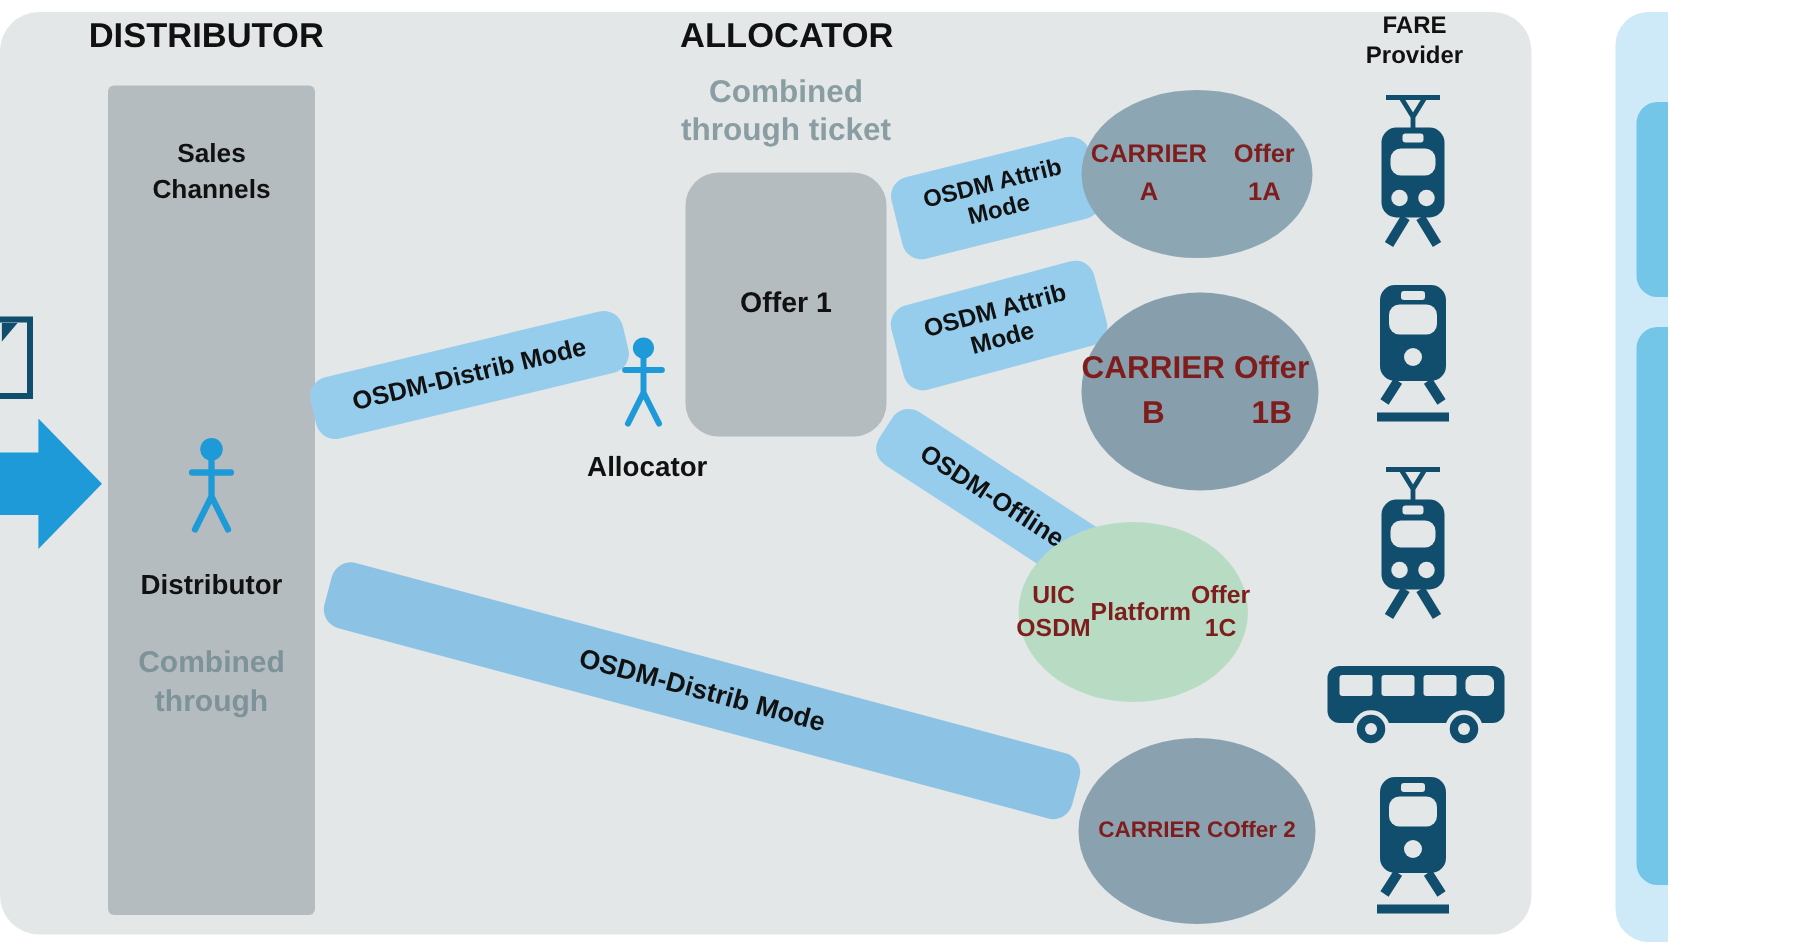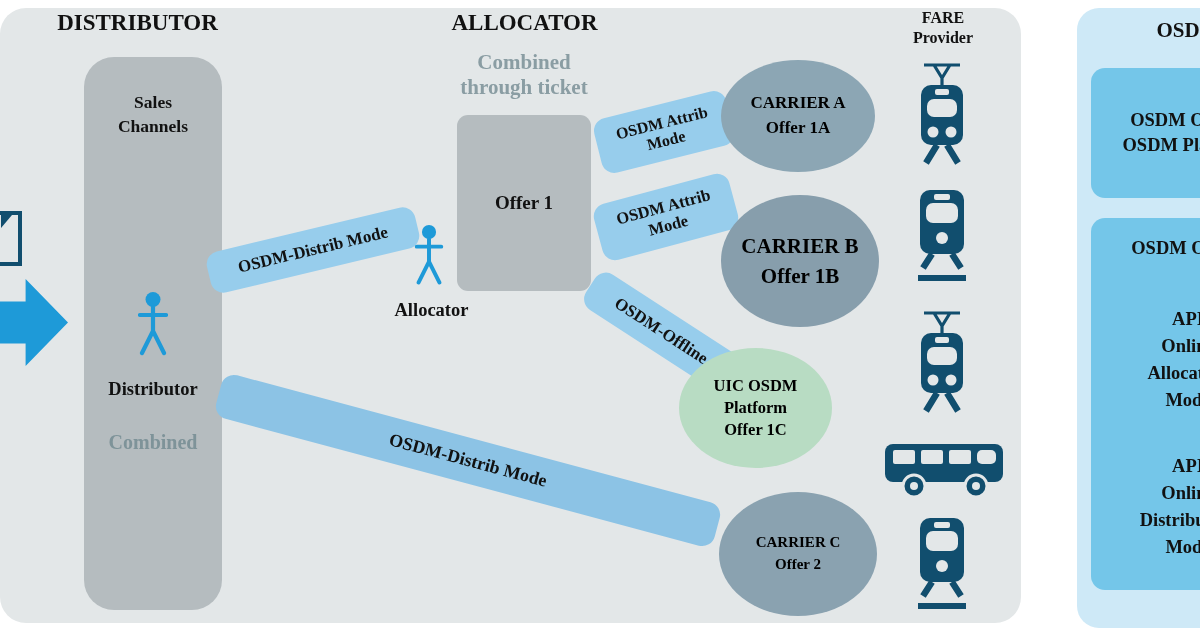--- a/index.html
+++ b/index.html
@@ -1,32 +1,32 @@
 <!DOCTYPE html>
 <html><head>
 <meta charset="utf-8">
 <style>
   html,body{margin:0;padding:0;background:#ffffff;}
-  .stage{position:relative;width:1200px;height:630px;background:#ffffff;overflow:hidden;
-         font-family:Liberation Serif, serif;color:#111;}
+  .stage{position:relative;width:1112px;height:630px;background:#ffffff;overflow:hidden;
+         font-family:Liberation Sans, sans-serif;color:#111;}
   .abs{position:absolute;}
   .bold{font-weight:bold;}
   .center{text-align:center;}
 
   
   #panel-main{left:0;top:8px;width:1021px;height:615px;background:#e3e7e8;border-radius:26px;}
 
   
   #h-distributor{left:30px;top:10px;width:215px;font-size:23px;}
   #h-allocator{left:432px;top:10px;width:185px;font-size:23px;}
   #note-mid{left:418px;top:50px;width:212px;font-size:21px;color:#8a9da3;line-height:1.18;}
   #h-fare{left:880px;top:8px;width:126px;font-size:16px;line-height:1.22;}
 
   
-  #box-sales{left:84px;top:57px;width:138px;height:553px;background:#b5bcbf;border-radius:30px;}
+  #box-sales{left:72px;top:57px;width:138px;height:553px;background:#b5bcbf;border-radius:4px;}
   #sales-label{left:0;top:34px;width:100%;font-size:17.5px;line-height:1.35;}
   #fig-distributor{left:54px;top:234px;width:30px;height:70px;}
   #label-distributor{left:0;top:322px;width:100%;font-size:18.5px;}
   #note-left{left:0;top:372px;width:100%;font-size:20px;color:#7e9399;line-height:1.3;}
 
   
   #icon-corner{left:-34px;top:211px;width:48px;height:47px;border:4px solid #114e6e;background:transparent;}
   #icon-corner-tri{left:1px;top:215px;width:11px;height:13px;background:#114e6e;
                    clip-path:polygon(0 0,100% 0,0 100%);}
   #arrow-right{left:-12px;top:279px;width:80px;height:87px;background:#1e9ad8;
@@ -35,28 +35,28 @@
   
   .band{position:absolute;background:#97cdec;border-radius:13px;display:flex;align-items:center;
         justify-content:center;text-align:center;font-weight:bold;color:#111;}
   #band-distrib-upper{left:206px;top:229px;width:214px;height:42px;transform:rotate(-13.5deg);font-size:17px;}
   #band-attrib-a{left:596px;top:104px;width:128px;height:56px;transform:rotate(-14deg);font-size:16px;line-height:1.15;padding:0 4px;}
   #band-attrib-b{left:596px;top:188px;width:132px;height:58px;transform:rotate(-15deg);font-size:16.5px;line-height:1.15;padding:0 4px;}
   #band-offline{left:577px;top:310px;width:168px;height:42px;transform:rotate(33deg);font-size:17px;}
   #band-distrib-long{left:210px;top:438px;width:516px;height:45px;transform:rotate(15deg);font-size:18px;background:#8cc3e5;}
 
   
-  #box-offer1{left:457px;top:115px;width:134px;height:176px;background:#b5bcbf;border-radius:11px;
+  #box-offer1{left:457px;top:115px;width:134px;height:176px;background:#b5bcbf;border-radius:22px;
               display:flex;align-items:center;justify-content:center;font-size:19px;font-weight:bold;text-align:right;}
   #fig-allocator{left:414px;top:224px;width:30px;height:66px;}
   #label-allocator{left:384px;top:300px;width:95px;font-size:18.5px;}
 
   
-  .ellipse{position:absolute;border-radius:50%;display:flex;flex-direction:column;align-items:center;
-           justify-content:center;font-weight:bold;text-align:center;color:#000000;}
+  .ellipse{position:absolute;border-radius:50%;display:flex;flex-direction:row;align-items:center;
+           justify-content:center;font-weight:bold;text-align:center;color:#7f1d1d;}
   #carrier-a{left:721px;top:60px;width:154px;height:112px;background:#8ca6b4;font-size:17px;line-height:1.45;}
   #carrier-b{left:721px;top:195px;width:158px;height:132px;background:#879eac;font-size:21px;line-height:1.45;}
   #uic-platform{left:679px;top:348px;width:153px;height:120px;background:#b8dcc3;font-size:16.5px;line-height:1.35;}
   #carrier-c{left:719px;top:492px;width:158px;height:124px;background:#8aa2b0;font-size:15px;line-height:1.45;}
 
   
   #ficon-1{left:910px;top:60px;}
   #ficon-2{left:910px;top:186px;}
   #ficon-3{left:910px;top:308px;}
   #ficon-4{left:883px;top:438px;}
@@ -98,20 +98,21 @@
       <div>Sales</div>
       <div>Channels</div>
     </div>
     <svg id="fig-distributor" class="abs" viewBox="0 0 30 70">
       <circle cx="15" cy="8.5" r="7.5" fill="#1e9ad8"></circle>
       <path d="M15 16 V40 M2 24 H28 M15 40 L4 62 M15 40 L26 62" stroke="#1e9ad8" stroke-width="4.2" fill="none" stroke-linecap="round"></path>
     </svg>
     <div id="label-distributor" class="abs bold center">Distributor</div>
     <div id="note-left" class="abs bold center">
       <div>Combined</div>
+      <div>through</div>
     </div>
   </div>
 
   <div id="icon-corner" class="abs"></div>
   <div id="icon-corner-tri" class="abs"></div>
   <div id="arrow-right" class="abs"></div>
 
   <div id="band-distrib-upper" class="band">OSDM-Distrib Mode</div>
   <div id="band-attrib-a" class="band">OSDM Attrib Mode</div>
   <div id="band-attrib-b" class="band">OSDM Attrib Mode</div>

